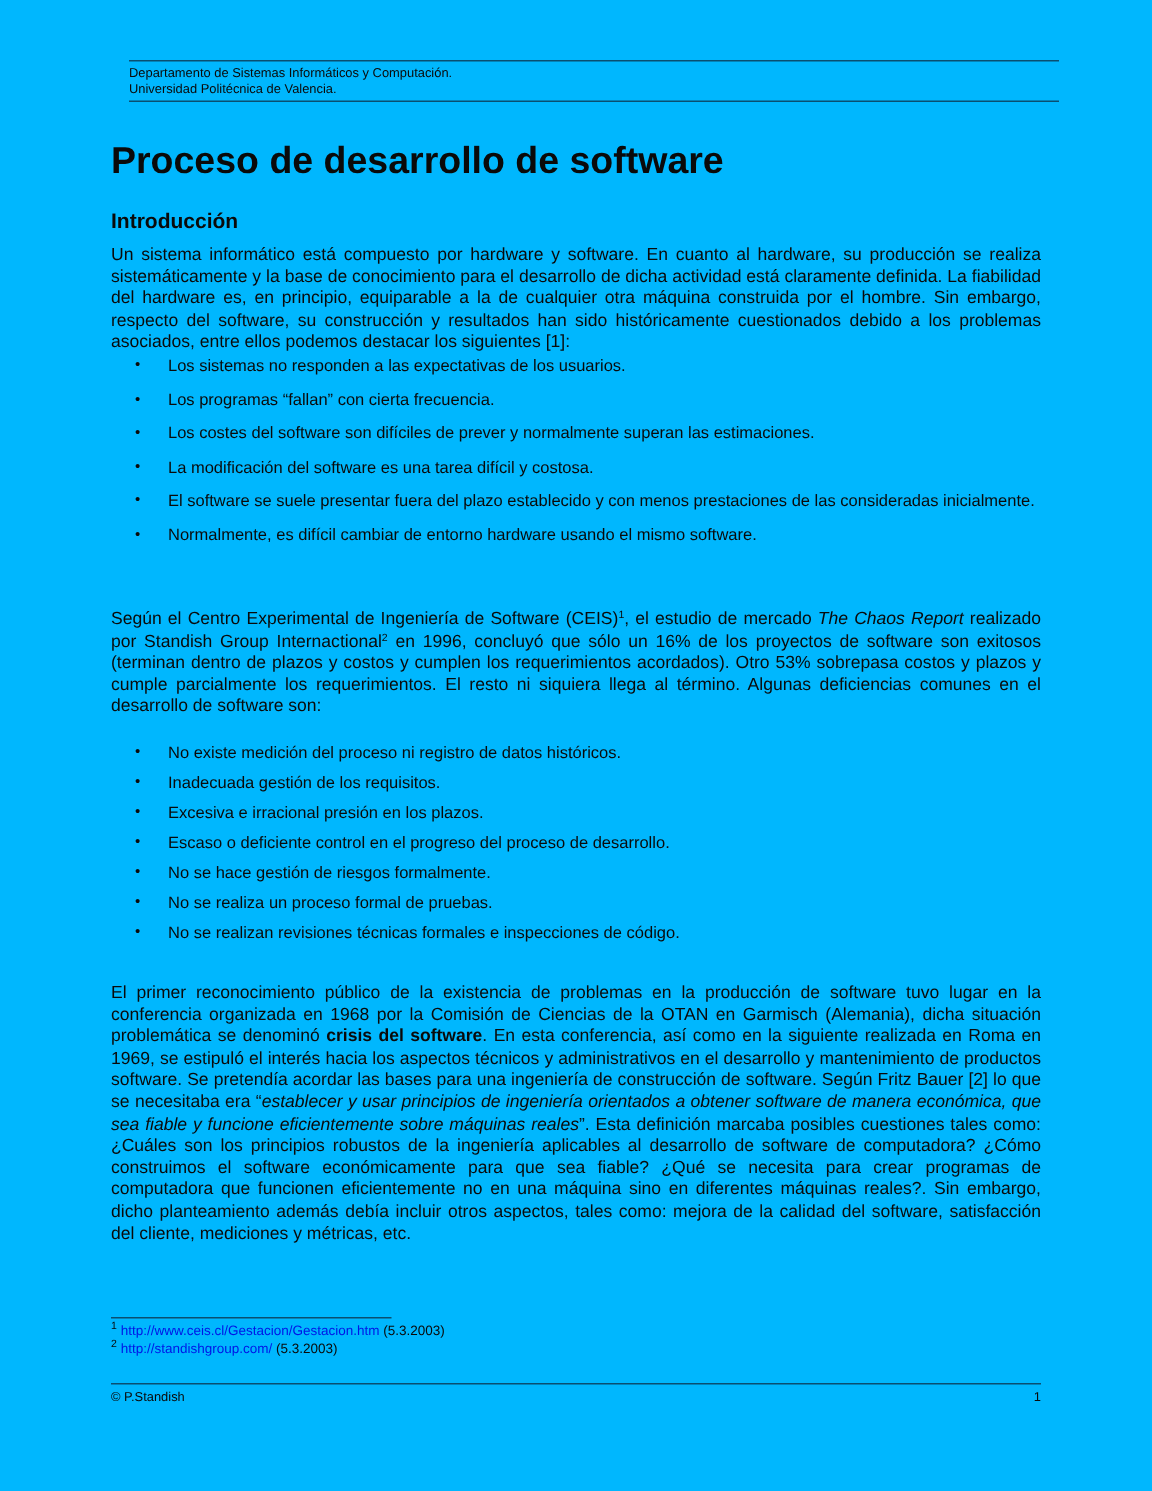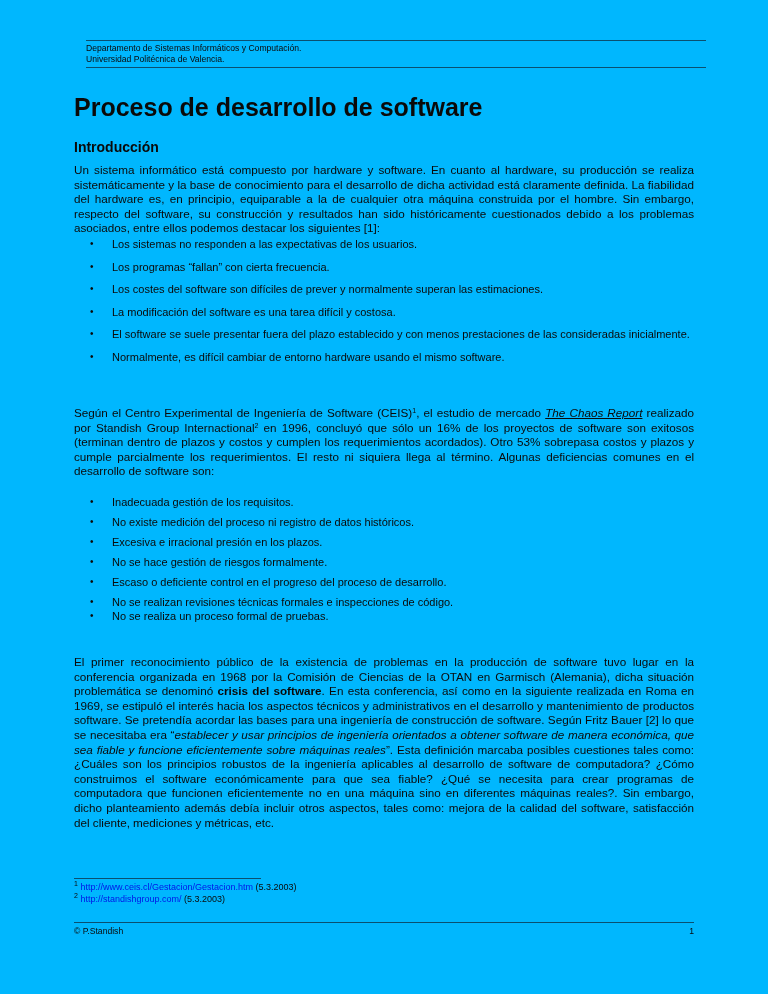--- a/index.html
+++ b/index.html
@@ -16,21 +16,21 @@
   .header .lines { font-size: 8.6px; line-height: 11px; padding: 2px 0 2px 0; }
   .title { position: absolute; top: 93px; left: 0; width: 620px; text-align: left;
            font-size: 25px; font-weight: bold; letter-spacing: 0; }
   .h2 { position: absolute; top: 139px; left: 0; font-size: 14px; font-weight: bold; }
   .p { position: absolute; left: 0; width: 620px; font-size: 11.7px; line-height: 14.6px;
        text-align: justify; }
   ul.b { position: absolute; left: 0; width: 620px; margin: 0; padding: 0; list-style: none; font-size: 11px; }
   ul.b li { position: relative; padding-left: 38px; line-height: 14.4px; text-align: justify; }
   ul.b li::before { content: "•"; position: absolute; left: 16px; top: 0; font-size: 10px; }
   .link { color: #0015e6; }
-  .ulink { font-style: italic; text-decoration: underline; }
+  .ulink { font-style: italic; }
   sup { font-size: 7px; line-height: 0; vertical-align: 4px; }
   .fn { position: absolute; left: 0; font-size: 9px; line-height: 11.6px; }
   .fnline { position: absolute; left: 0; top: 878px; width: 187px; border-top: 1px solid #0a4f70; }
   .footer-line { position: absolute; left: 0; top: 922px; width: 620px; border-top: 1.5px solid #0a4f70; }
   .footer { position: absolute; left: 0; top: 926px; width: 620px; font-size: 8.6px; display: flex; justify-content: space-between; }
 </style>
 </head>
 <body>
 
 <div class="page">
@@ -57,27 +57,27 @@
     <li style="margin-bottom:8.2px">La modificación del software es una tarea difícil y costosa.</li>
     <li style="margin-bottom:8.2px">El software se suele presentar fuera del plazo establecido y con menos prestaciones de las consideradas inicialmente.</li>
     <li style="margin-bottom:8.2px">Normalmente, es difícil cambiar de entorno hardware usando el mismo software.</li>
   </ul>
 
   <div class="p" style="top:406px;">
     <span>Según el Centro Experimental de Ingeniería de Software (CEIS)</span><sup>1</sup><span>, el estudio de mercado </span><span class="ulink">The Chaos Report</span><span> realizado por Standish Group Internactional</span><sup>2</sup><span> en 1996, concluyó que sólo un 16% de los proyectos de software son exitosos (terminan dentro de plazos y costos y cumplen los requerimientos acordados). Otro 53% sobrepasa costos y plazos y cumple parcialmente los requerimientos. El resto ni siquiera llega al término. Algunas deficiencias comunes en el desarrollo de software son:</span>
   </div>
 
   <ul class="b" style="top:495px;">
+    <li style="margin-bottom:5.6px">No existe medición del proceso ni registro de datos históricos.</li>
     <li style="margin-bottom:5.6px">Inadecuada gestión de los requisitos.</li>
-    <li style="margin-bottom:5.6px">No existe medición del proceso ni registro de datos históricos.</li>
     <li style="margin-bottom:5.6px">Excesiva e irracional presión en los plazos.</li>
+    <li style="margin-bottom:5.6px">Escaso o deficiente control en el progreso del proceso de desarrollo.</li>
     <li style="margin-bottom:5.6px">No se hace gestión de riesgos formalmente.</li>
-    <li style="margin-bottom:5.6px">Escaso o deficiente control en el progreso del proceso de desarrollo.</li>
+    <li style="margin-bottom:5.6px">No se realiza un proceso formal de pruebas.</li>
     <li>No se realizan revisiones técnicas formales e inspecciones de código.</li>
-    <li style="margin-bottom:5.6px">No se realiza un proceso formal de pruebas.</li>
   </ul>
 
   <div class="p" style="top:655px;">
     <span>El primer reconocimiento público de la existencia de problemas en la producción de software tuvo lugar en la conferencia organizada en 1968 por la Comisión de Ciencias de la OTAN en Garmisch (Alemania), dicha situación problemática se denominó </span><b>crisis del software</b><span>. En esta conferencia, así como en la siguiente realizada en Roma en 1969, se estipuló el interés hacia los aspectos técnicos y administrativos en el desarrollo y mantenimiento de productos software. Se pretendía acordar las bases para una ingeniería de construcción de software. Según Fritz Bauer [2] lo que se necesitaba era “</span><i>establecer y usar principios de ingeniería orientados a obtener software de manera económica, que sea fiable y funcione eficientemente sobre máquinas reales</i><span>”. Esta definición marcaba posibles cuestiones tales como: ¿Cuáles son los principios robustos de la ingeniería aplicables al desarrollo de software de computadora? ¿Cómo construimos el software económicamente para que sea fiable? ¿Qué se necesita para crear programas de computadora que funcionen eficientemente no en una máquina sino en diferentes máquinas reales?. Sin embargo, dicho planteamiento además debía incluir otros aspectos, tales como: mejora de la calidad del software, satisfacción del cliente, mediciones y métricas, etc.</span>
   </div>
 
   <div class="fnline"></div>
   <div class="fn" style="top:882px;">
     <sup>1</sup> <span class="link">http://www.ceis.cl/Gestacion/Gestacion.htm</span><span> (5.3.2003)</span>
   </div>

